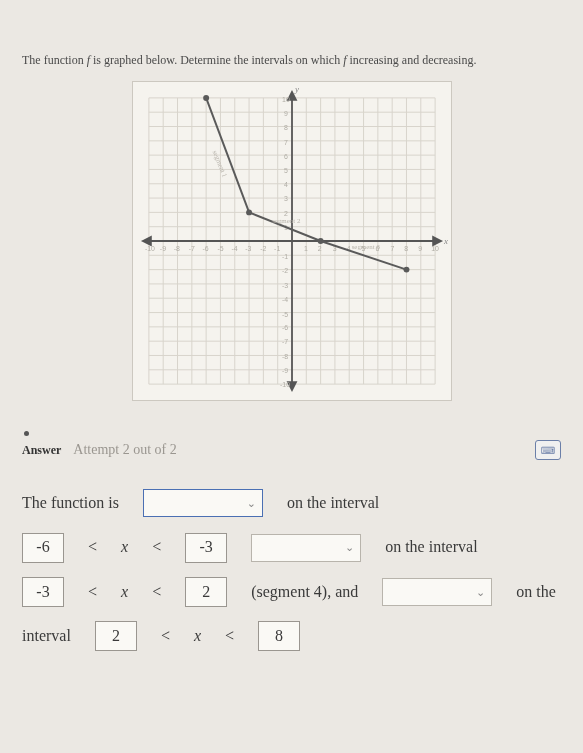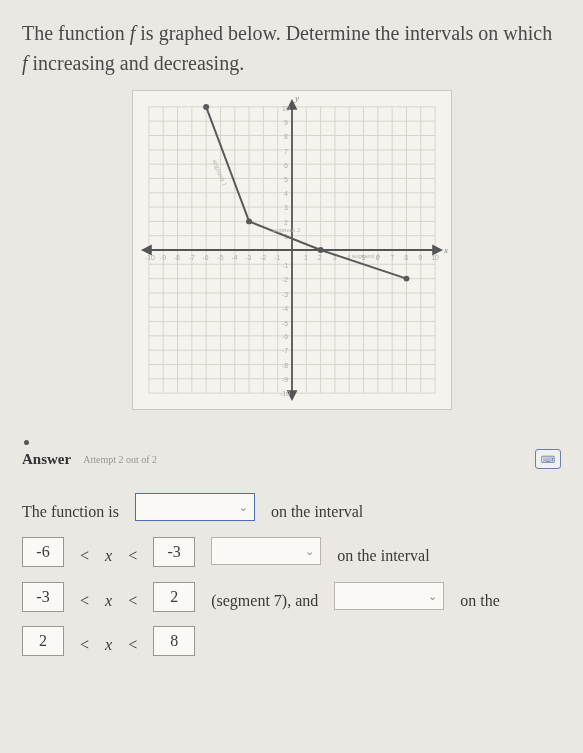--- a/index.html
+++ b/index.html
@@ -10,24 +10,25 @@
     body {
       font-family: Georgia, 'Times New Roman', serif;
       background: #ebe8e3;
       width: 583px;
       height: 753px;
       padding: 18px 22px;
       color: #3a3a3a;
       position: relative;
     }
     .question {
-      font-size: 20px;
+      font-size: 12px;
       line-height: 1.5;
       margin-bottom: 12px;
       color: #4a4a4a;
+      margin-top: 33px;
     }
     .question .math-f {
       font-style: italic;
       font-family: 'Times New Roman', serif;
     }
     .graph-container {
       display: flex;
       justify-content: center;
       margin: 10px 0 30px 0;
     }
@@ -36,25 +37,25 @@
       border: 1px solid #ccc8c0;
     }
     .answer-row {
       display: flex;
       align-items: center;
       gap: 12px;
       margin-bottom: 24px;
     }
     .answer-label {
       font-weight: bold;
-      font-size: 15px;
+      font-size: 12px;
       color: #333;
     }
     .attempt {
-      font-size: 10px;
+      font-size: 14px;
       color: #9a9690;
     }
     .keyboard-icon {
       margin-left: auto;
       width: 26px;
       height: 20px;
       border: 1.5px solid #6b7fa8;
       border-radius: 3px;
       display: flex;
       align-items: center;
@@ -64,22 +65,22 @@
       background: #f0f0f0;
     }
     .answer-body {
       font-size: 16px;
       line-height: 2.4;
       color: #3a3a3a;
     }
     .answer-line {
       display: flex;
       flex-wrap: wrap;
-      align-items: flex-start;
-      gap: 16px;
+      align-items: center;
+      gap: 24px;
       margin-bottom: 6px;
     }
     .dropdown {
       display: inline-flex;
       align-items: center;
       justify-content: flex-end;
       min-width: 120px;
       height: 28px;
       border: 1.5px solid #4a6fb3;
       background: #faf9f5;
@@ -284,28 +285,29 @@
       </span>
     <span class="plain">on the interval</span>
   </div>
 
   <div class="answer-line">
     <span class="num-input">-3</span>
     <span class="lt">&lt;</span>
     <span class="math-text">x</span>
     <span class="lt">&lt;</span>
     <span class="num-input">2</span>
-    <span class="plain">(segment 7), and</span>
+    <span class="plain">(segment 4), and</span>
     <span class="dropdown secondary">
         <span class="chevron">⌄</span>
       </span>
     <span class="plain">on the</span>
   </div>
 
   <div class="answer-line">
+    <span class="plain">interval</span>
     <span class="num-input">2</span>
     <span class="lt">&lt;</span>
     <span class="math-text">x</span>
     <span class="lt">&lt;</span>
     <span class="num-input">8</span>
   </div>
 
 </div>
 
 </body></html>

